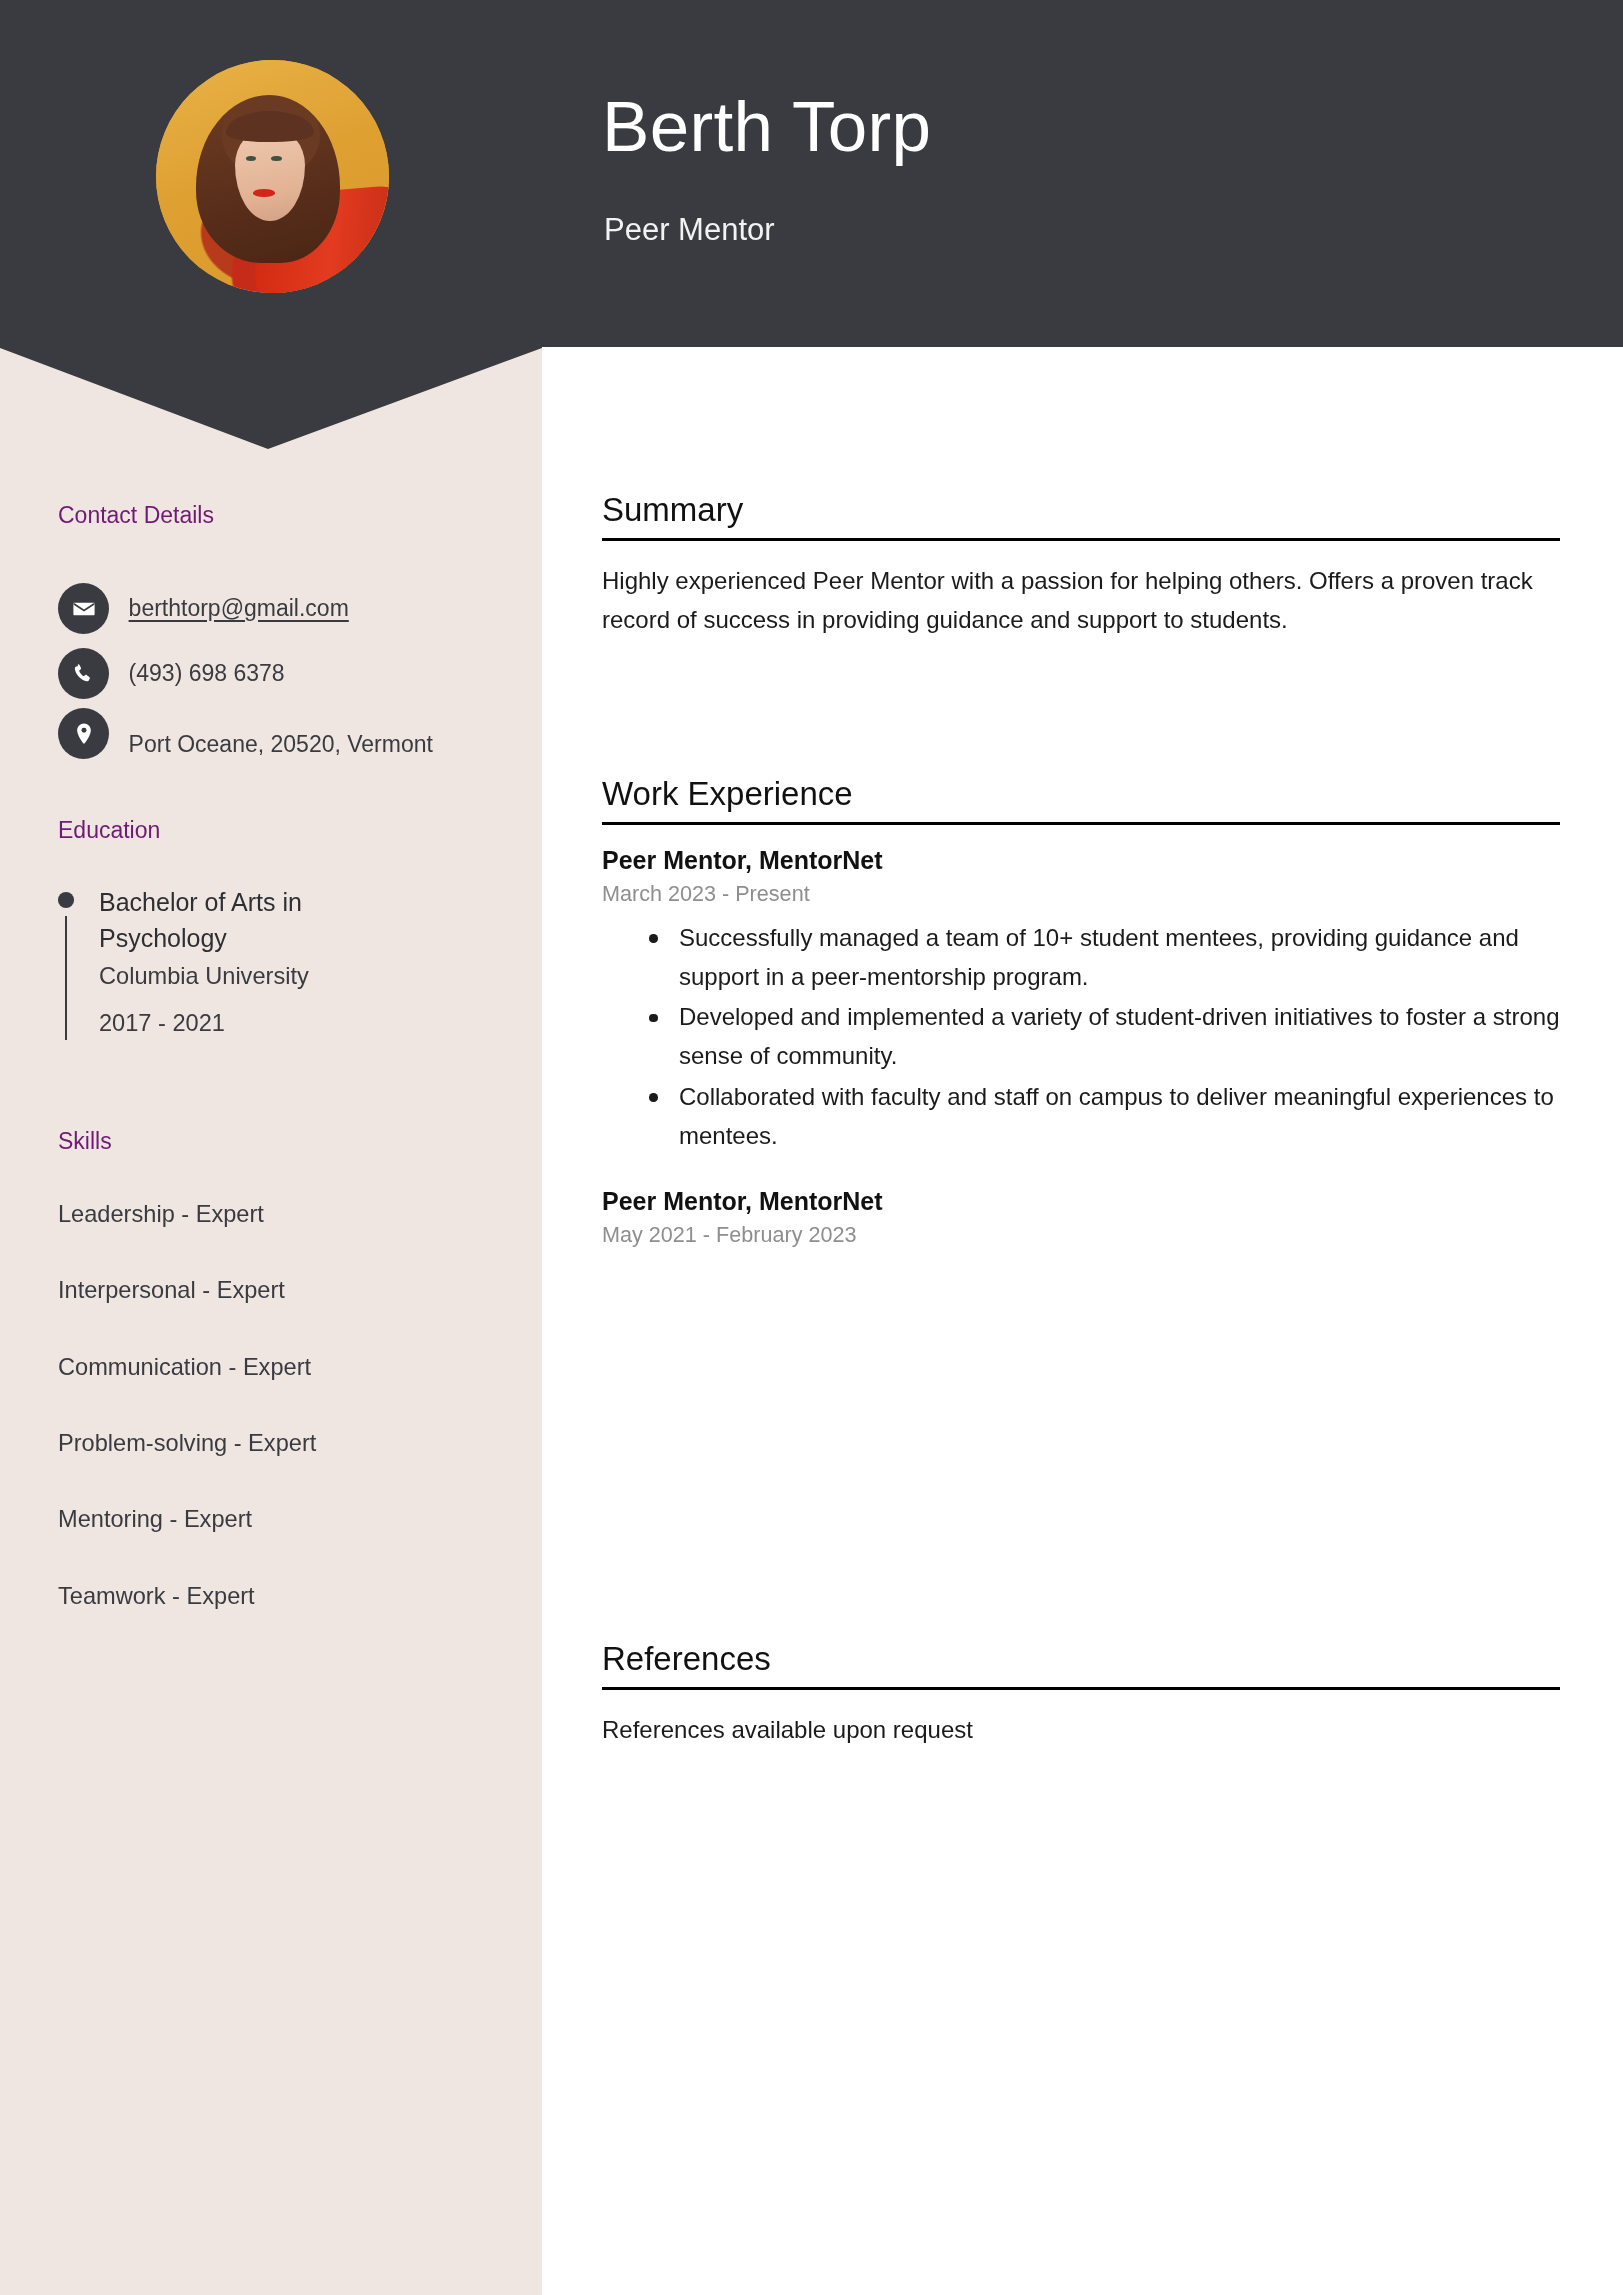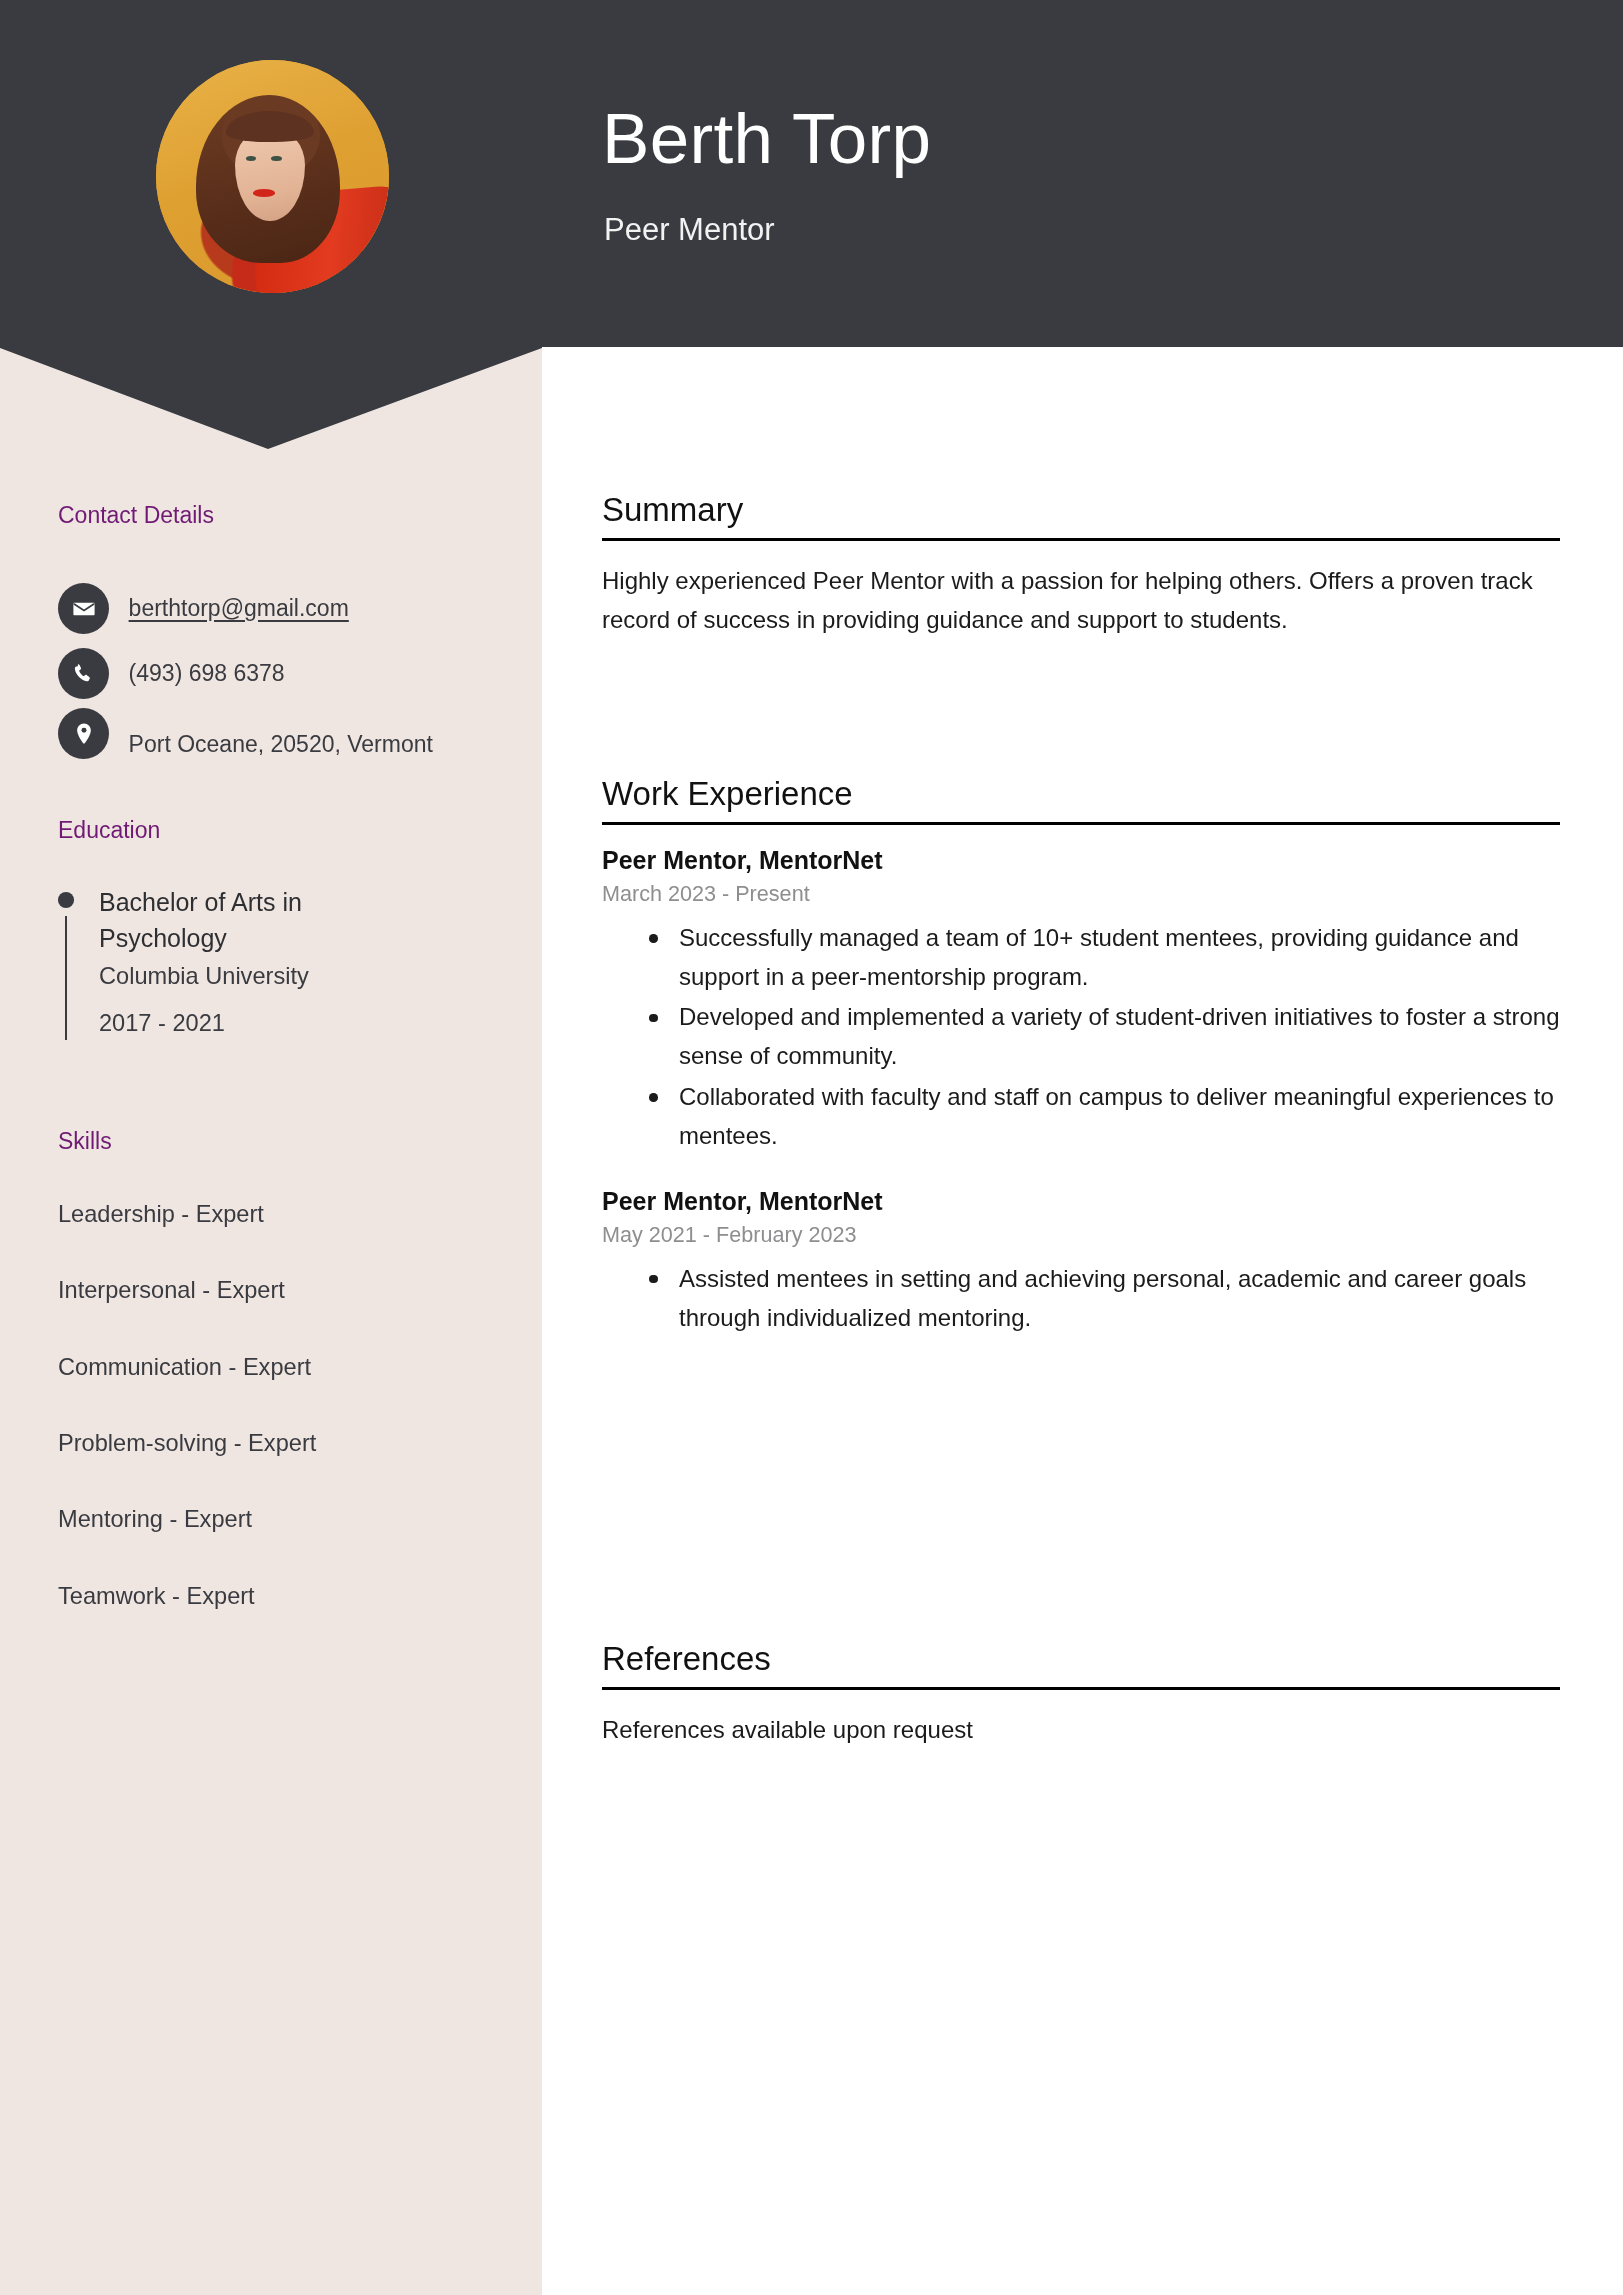--- a/index.html
+++ b/index.html
@@ -122,21 +122,21 @@
     width: 38%;
     height: 13%;
     background: #5E3220;
     border-radius: 50% 50% 44% 44% / 72% 72% 30% 30%;
   }
 
   
   .name {
     position: absolute;
     left: 602px;
-    top: 100px;
+    top: 88px;
     color: #FFFFFF;
     font-size: 71px;
     font-weight: 400;
     letter-spacing: 0.3px;
     line-height: 1.1;
     z-index: 4;
     white-space: nowrap;
   }
   .job-title {
     position: absolute;
@@ -453,21 +453,20 @@
             <li>Successfully managed a team of 10+ student mentees, providing guidance and support in a peer-mentorship program.</li>
             <li>Developed and implemented a variety of student-driven initiatives to foster a strong sense of community.</li>
             <li>Collaborated with faculty and staff on campus to deliver meaningful experiences to mentees.</li>
           </ul>
         </div>
 
         <div class="job">
           <div class="job-head">Peer Mentor, MentorNet</div>
           <div class="job-dates">May 2021 - February 2023</div>
           <ul class="job-bullets">
-            <li>Assisted mentees in setting and achieving personal, academic and career goals through individualized mentoring.</li>
           </ul>
         </div>
 
       </div>
     </section>
 
     <section class="sec refs">
       <div class="sec-title">References</div>
       <div class="sec-rule"></div>
       <div class="sec-body">

